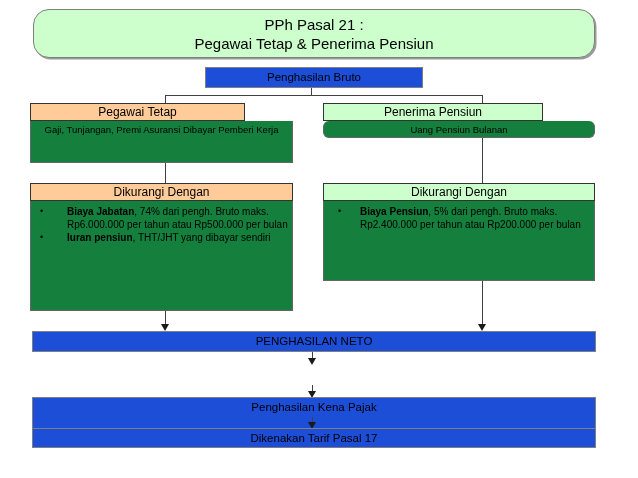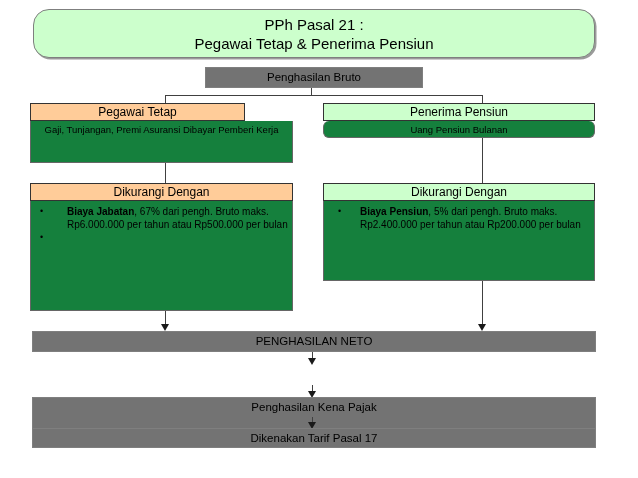--- a/index.html
+++ b/index.html
@@ -22,21 +22,21 @@
     border-radius: 16px;
     box-shadow: 1.5px 1.5px 0 #9a9a9a;
     text-align: center;
     font-size: 15px;
     line-height: 19px;
     padding-top: 5px;
   }
 
   
   .wbox {
-    background: #737373;
+    background: #1d4ed8;
     border: 1.5px solid #7f7f7f;
     text-align: center;
   }
   .bruto-box { left: 205px; top: 67px; width: 218px; height: 21px; font-size: 11.5px; line-height: 19px; }
 
   
   .hdr {
     height: 18px;
     border: 1px solid #333333;
     text-align: center;
@@ -87,34 +87,35 @@
   <div class="abs wbox bruto-box">Penghasilan Bruto</div>
 
   <div class="abs vline" style="left:311px; top:88px; height:7px;"></div>
   <div class="abs hline" style="left:165px; top:95px; width:317px;"></div>
   <div class="abs vline" style="left:165px; top:95px; height:8px;"></div>
   <div class="abs vline" style="left:482px; top:95px; height:8px;"></div>
 
   <div class="abs hdr orange" style="left:30px; top:103px; width:215px;">Pegawai Tetap</div>
   <div class="abs colbody note" style="left:30px; top:121px; width:263px; height:42px; font-size:9.5px;">Gaji, Tunjangan, Premi Asuransi Dibayar Pemberi Kerja</div>
 
-  <div class="abs hdr green" style="left:323px; top:103px; width:272px;">Penerima Pensiun</div>
+  <div class="abs hdr green" style="left:323px; top:103px; width:220px;">Penerima Pensiun</div>
   <div class="abs colbody note" style="left:323px; top:121px; width:272px; height:17px; font-size:9.5px;border-radius:6px;">Uang Pensiun Bulanan</div>
 
   <div class="abs vline" style="left:165px; top:163px; height:20px;"></div>
   <div class="abs vline" style="left:482px; top:138px; height:45px;"></div>
 
   <div class="abs hdr orange" style="left:30px; top:183px; width:263px;">Dikurangi Dengan</div>
   <div class="abs colbody bullets" style="left:30px; top:201px; width:263px; height:110px;">
     <div class="bullet-item">
       <span class="bullet">•</span>
-      <span class="btxt"><span class="term">Biaya Jabatan</span><span>, 67% dari pengh. Bruto maks. Rp6.000.000 per tahun atau Rp500.000 per bulan</span></span>
+      <span class="btxt"><span class="term">Biaya Jabatan</span><span>, 74% dari pengh. Bruto maks. Rp6.000.000 per tahun atau Rp500.000 per bulan</span></span>
     </div>
     <div class="bullet-item">
       <span class="bullet">•</span>
+      <span class="btxt"><span class="term">Iuran pensiun</span><span>, THT/JHT yang dibayar sendiri</span></span>
     </div>
   </div>
 
   <div class="abs hdr green" style="left:323px; top:183px; width:272px;">Dikurangi Dengan</div>
   <div class="abs colbody bullets rded" style="left:323px; top:201px; width:272px; height:80px;">
     <div class="bullet-item">
       <span class="bullet">•</span>
       <span class="btxt"><span class="term">Biaya Pensiun</span><span>, 5% dari pengh. Bruto maks. Rp2.400.000 per tahun atau Rp200.000 per bulan</span></span>
     </div>
   </div>

